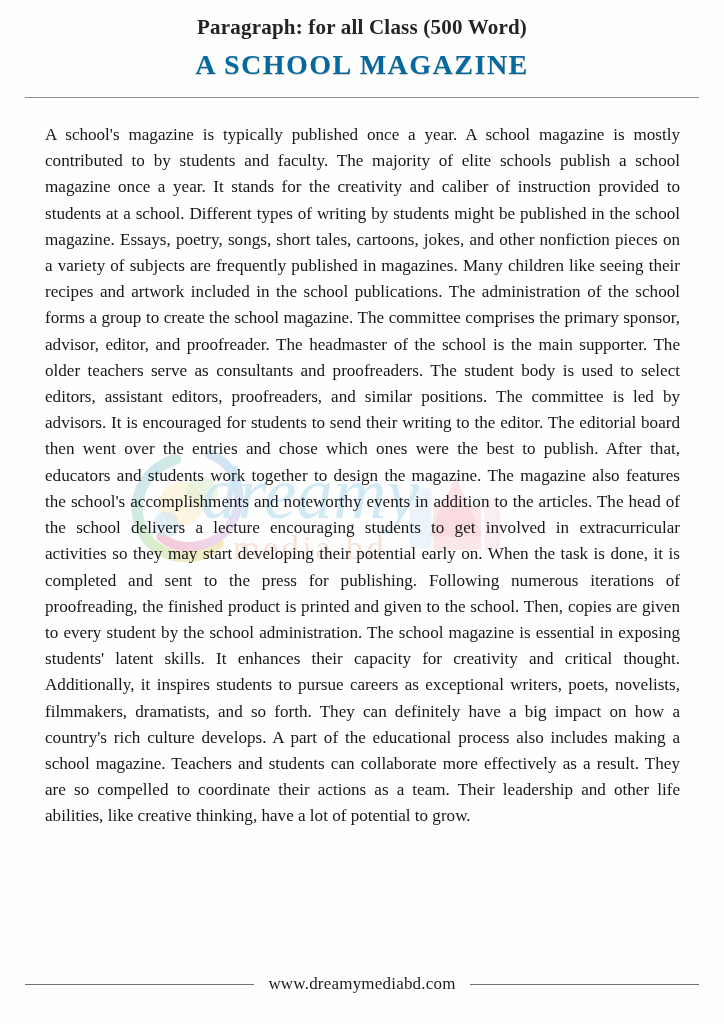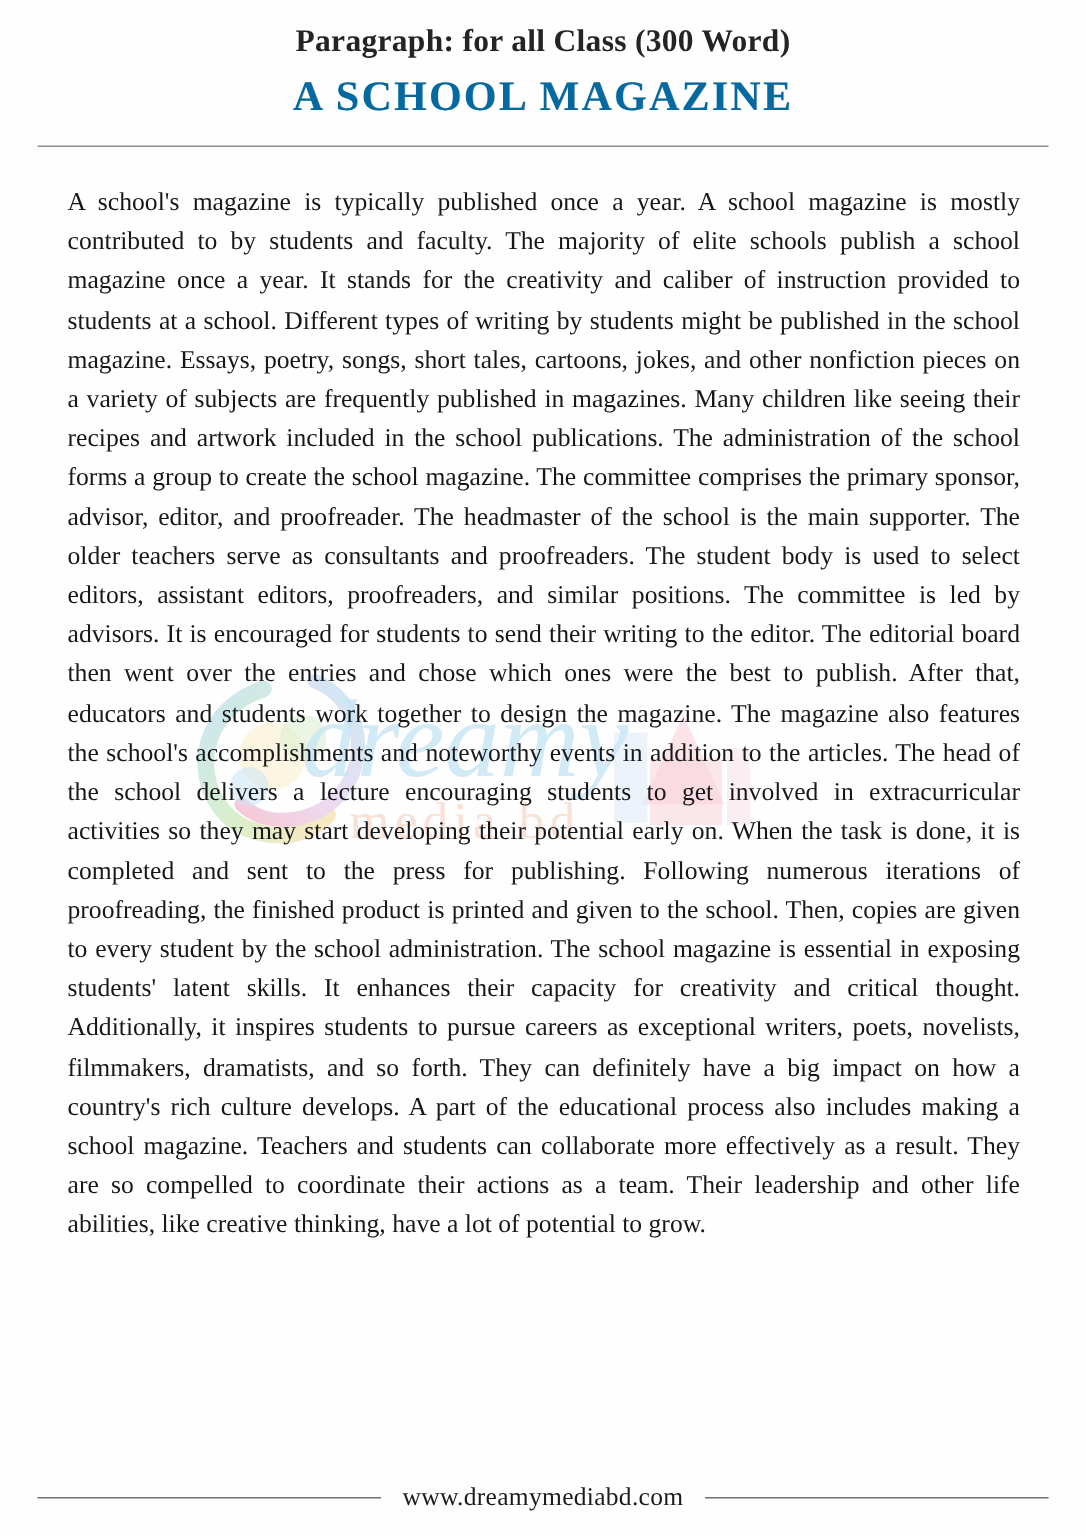--- a/index.html
+++ b/index.html
@@ -85,21 +85,21 @@
     z-index: 1;
     pointer-events: none;
     opacity: 0.42;
   }
   .watermark svg { display: block; width: 100%; height: 100%; }
 
   
   .footer {
     position: absolute;
     left: 0;
-    bottom: 16px;
+    bottom: 30px;
     width: 724px;
     display: flex;
     align-items: center;
     justify-content: center;
     gap: 14px;
     padding: 0 25px;
     box-sizing: border-box;
   }
   .footer-line {
     flex: 1 1 auto;
@@ -114,21 +114,21 @@
     letter-spacing: 0.2px;
     white-space: nowrap;
   }
 </style>
 </head>
 <body>
 
 <div class="page">
 
   <div class="header">
-    <div class="subtitle">Paragraph: for all Class (300 Word)</div>
+    <div class="subtitle">Paragraph: for all Class (500 Word)</div>
     <div class="main-title">A SCHOOL MAGAZINE</div>
   </div>
   <div class="header-rule"></div>
 
   <div class="watermark">
     <svg viewBox="0 0 724 190" xmlns="http://www.w3.org/2000/svg" aria-hidden="true">
       <defs>
         <linearGradient id="swirlA" x1="0" y1="0" x2="1" y2="1">
           <stop offset="0%" stop-color="#6fb7e8"></stop>
           <stop offset="50%" stop-color="#8fd27a"></stop>

